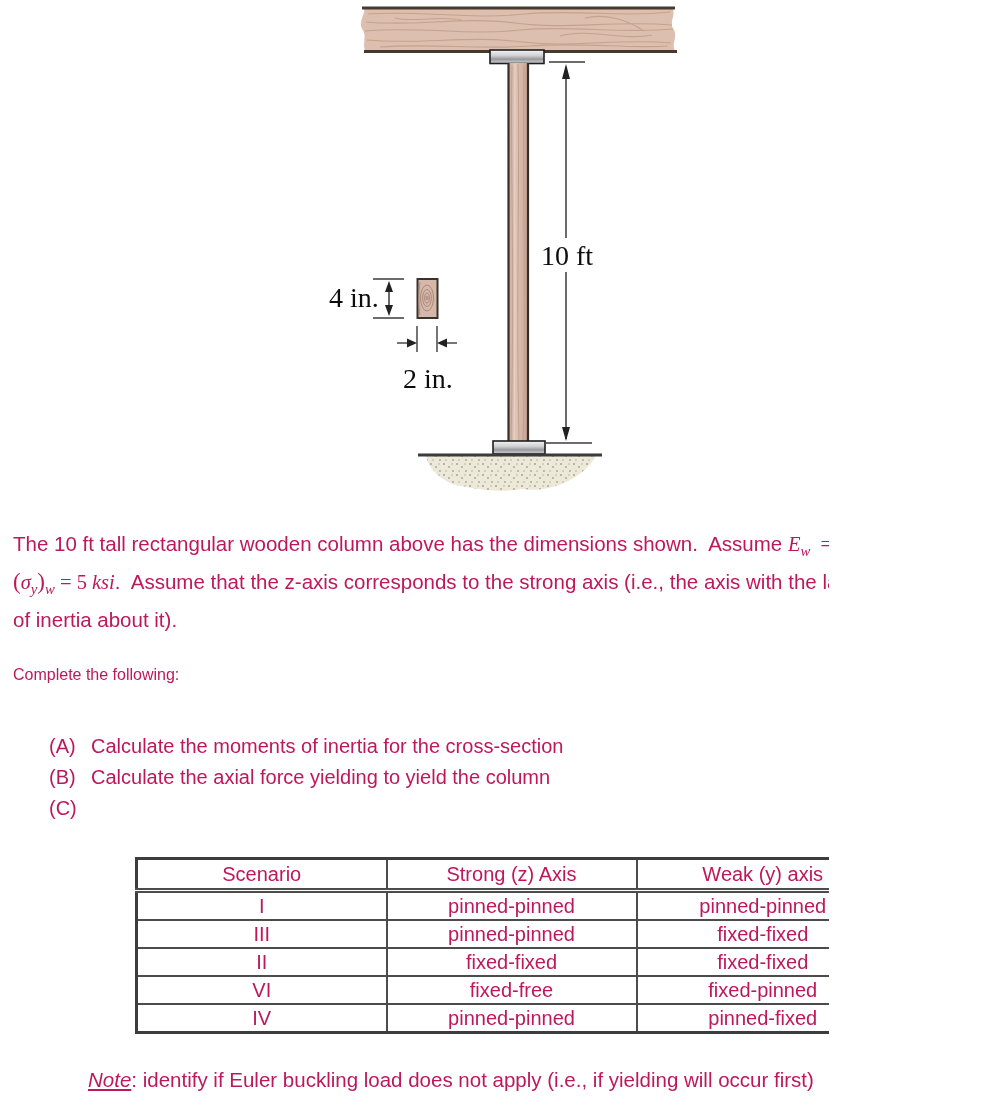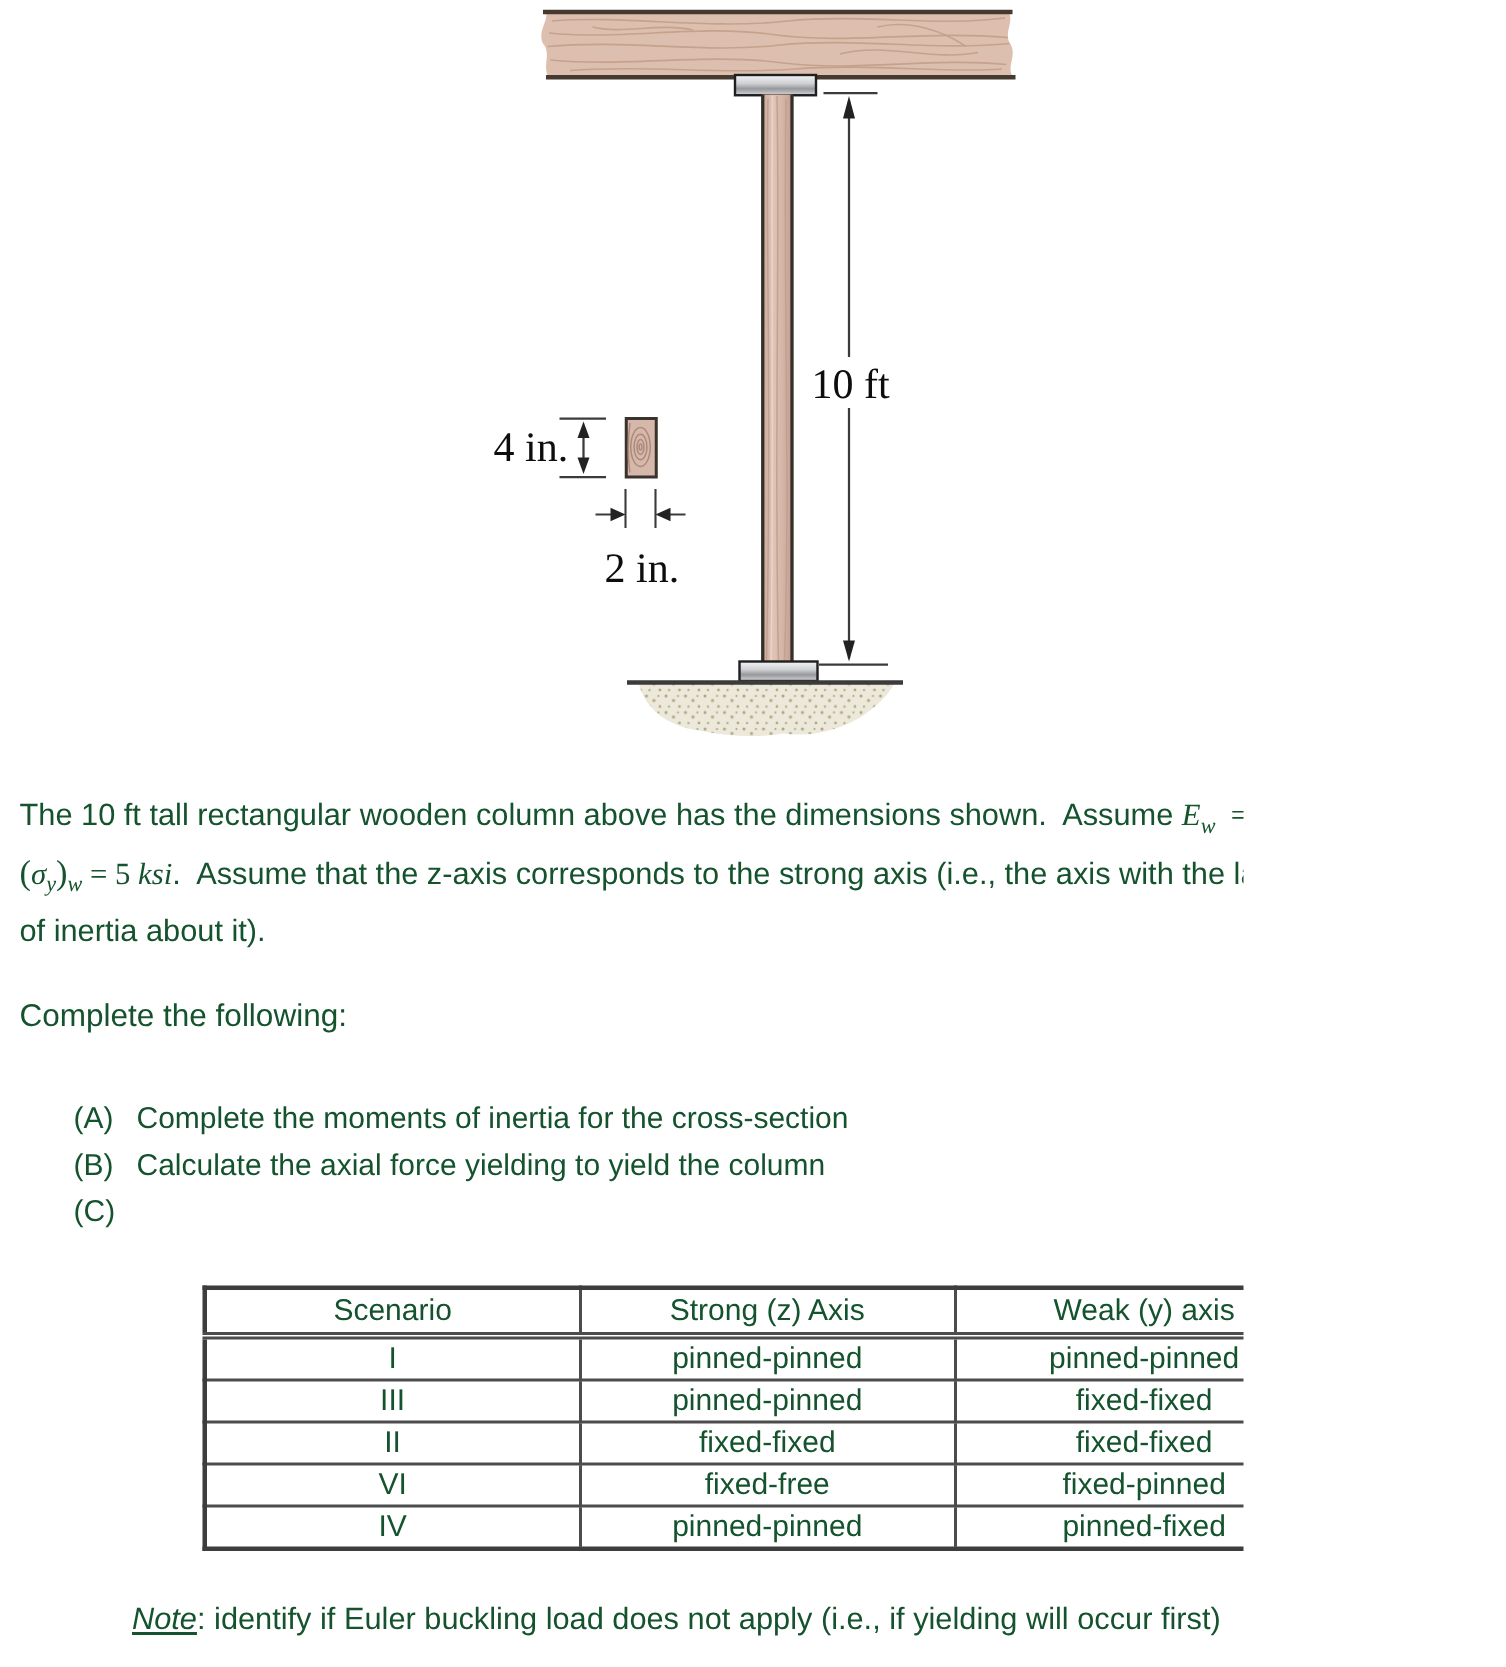--- a/index.html
+++ b/index.html
@@ -1,39 +1,39 @@
 <!DOCTYPE html>
 <html><head>
 <meta charset="utf-8">
 <style>
   html,body{margin:0;padding:0;background:#ffffff;}
   .page{
     position:relative;
     width:829px;height:1111px;
     background:#ffffff;
     font-family:"Liberation Sans", sans-serif;
-    color:#14532d;
+    color:#be185d;
     overflow:hidden;
   }
   .figure{position:absolute;top:0;left:0;}
 
   .intro{
     position:absolute;top:525px;left:13px;width:960px;
     font-size:20.5px;line-height:38px;
     white-space:pre-wrap;
     margin:0;
   }
   .mi{font-family:"Liberation Serif", serif;font-style:italic;}
   .mr{font-family:"Liberation Serif", serif;}
   .mp{font-family:"Liberation Serif", serif;font-size:1.12em;}
   sub.mi{font-size:0.72em;line-height:0;}
 
   .complete{
     position:absolute;top:666px;left:13px;margin:0;
-    font-size:21px;
+    font-size:16px;
   }
 
   .task-list{position:absolute;top:731px;left:49px;width:930px;}
   .task-item{display:flex;line-height:31px;font-size:20px;}
   .task-marker{width:42px;flex:0 0 42px;}
 
   table.scenarios{
     position:absolute;top:857px;left:135px;
     border-collapse:collapse;
     table-layout:fixed;
@@ -172,21 +172,21 @@
     </g>
   </svg>
 
   <p class="intro"><span>The 10 ft tall rectangular wooden column above has the dimensions shown.  Assume </span><span class="mi">E</span><sub class="mi">w</sub><span class="mr">  =  1600 </span><span class="mi">ksi</span><span> and </span><span class="mp">(</span><span class="mi">σ</span><sub class="mi">y</sub><span class="mp">)</span><sub class="mi">w</sub><span class="mr"> = 5 </span><span class="mi">ksi</span><span>.  Assume that the z-axis corresponds to the strong axis (i.e., the axis with the larger moment of inertia about it).</span></p>
 
   <p class="complete">Complete the following:</p>
 
   <div class="task-list">
     <div class="task-item">
       <span class="task-marker">(A)</span>
-      <span>Complete the moments of inertia for the cross-section</span>
+      <span>Calculate the moments of inertia for the cross-section</span>
     </div>
     <div class="task-item">
       <span class="task-marker">(B)</span>
       <span>Calculate the axial force yielding to yield the column</span>
     </div>
     <div class="task-item">
       <span class="task-marker">(C)</span>
     </div>
   </div>
 

